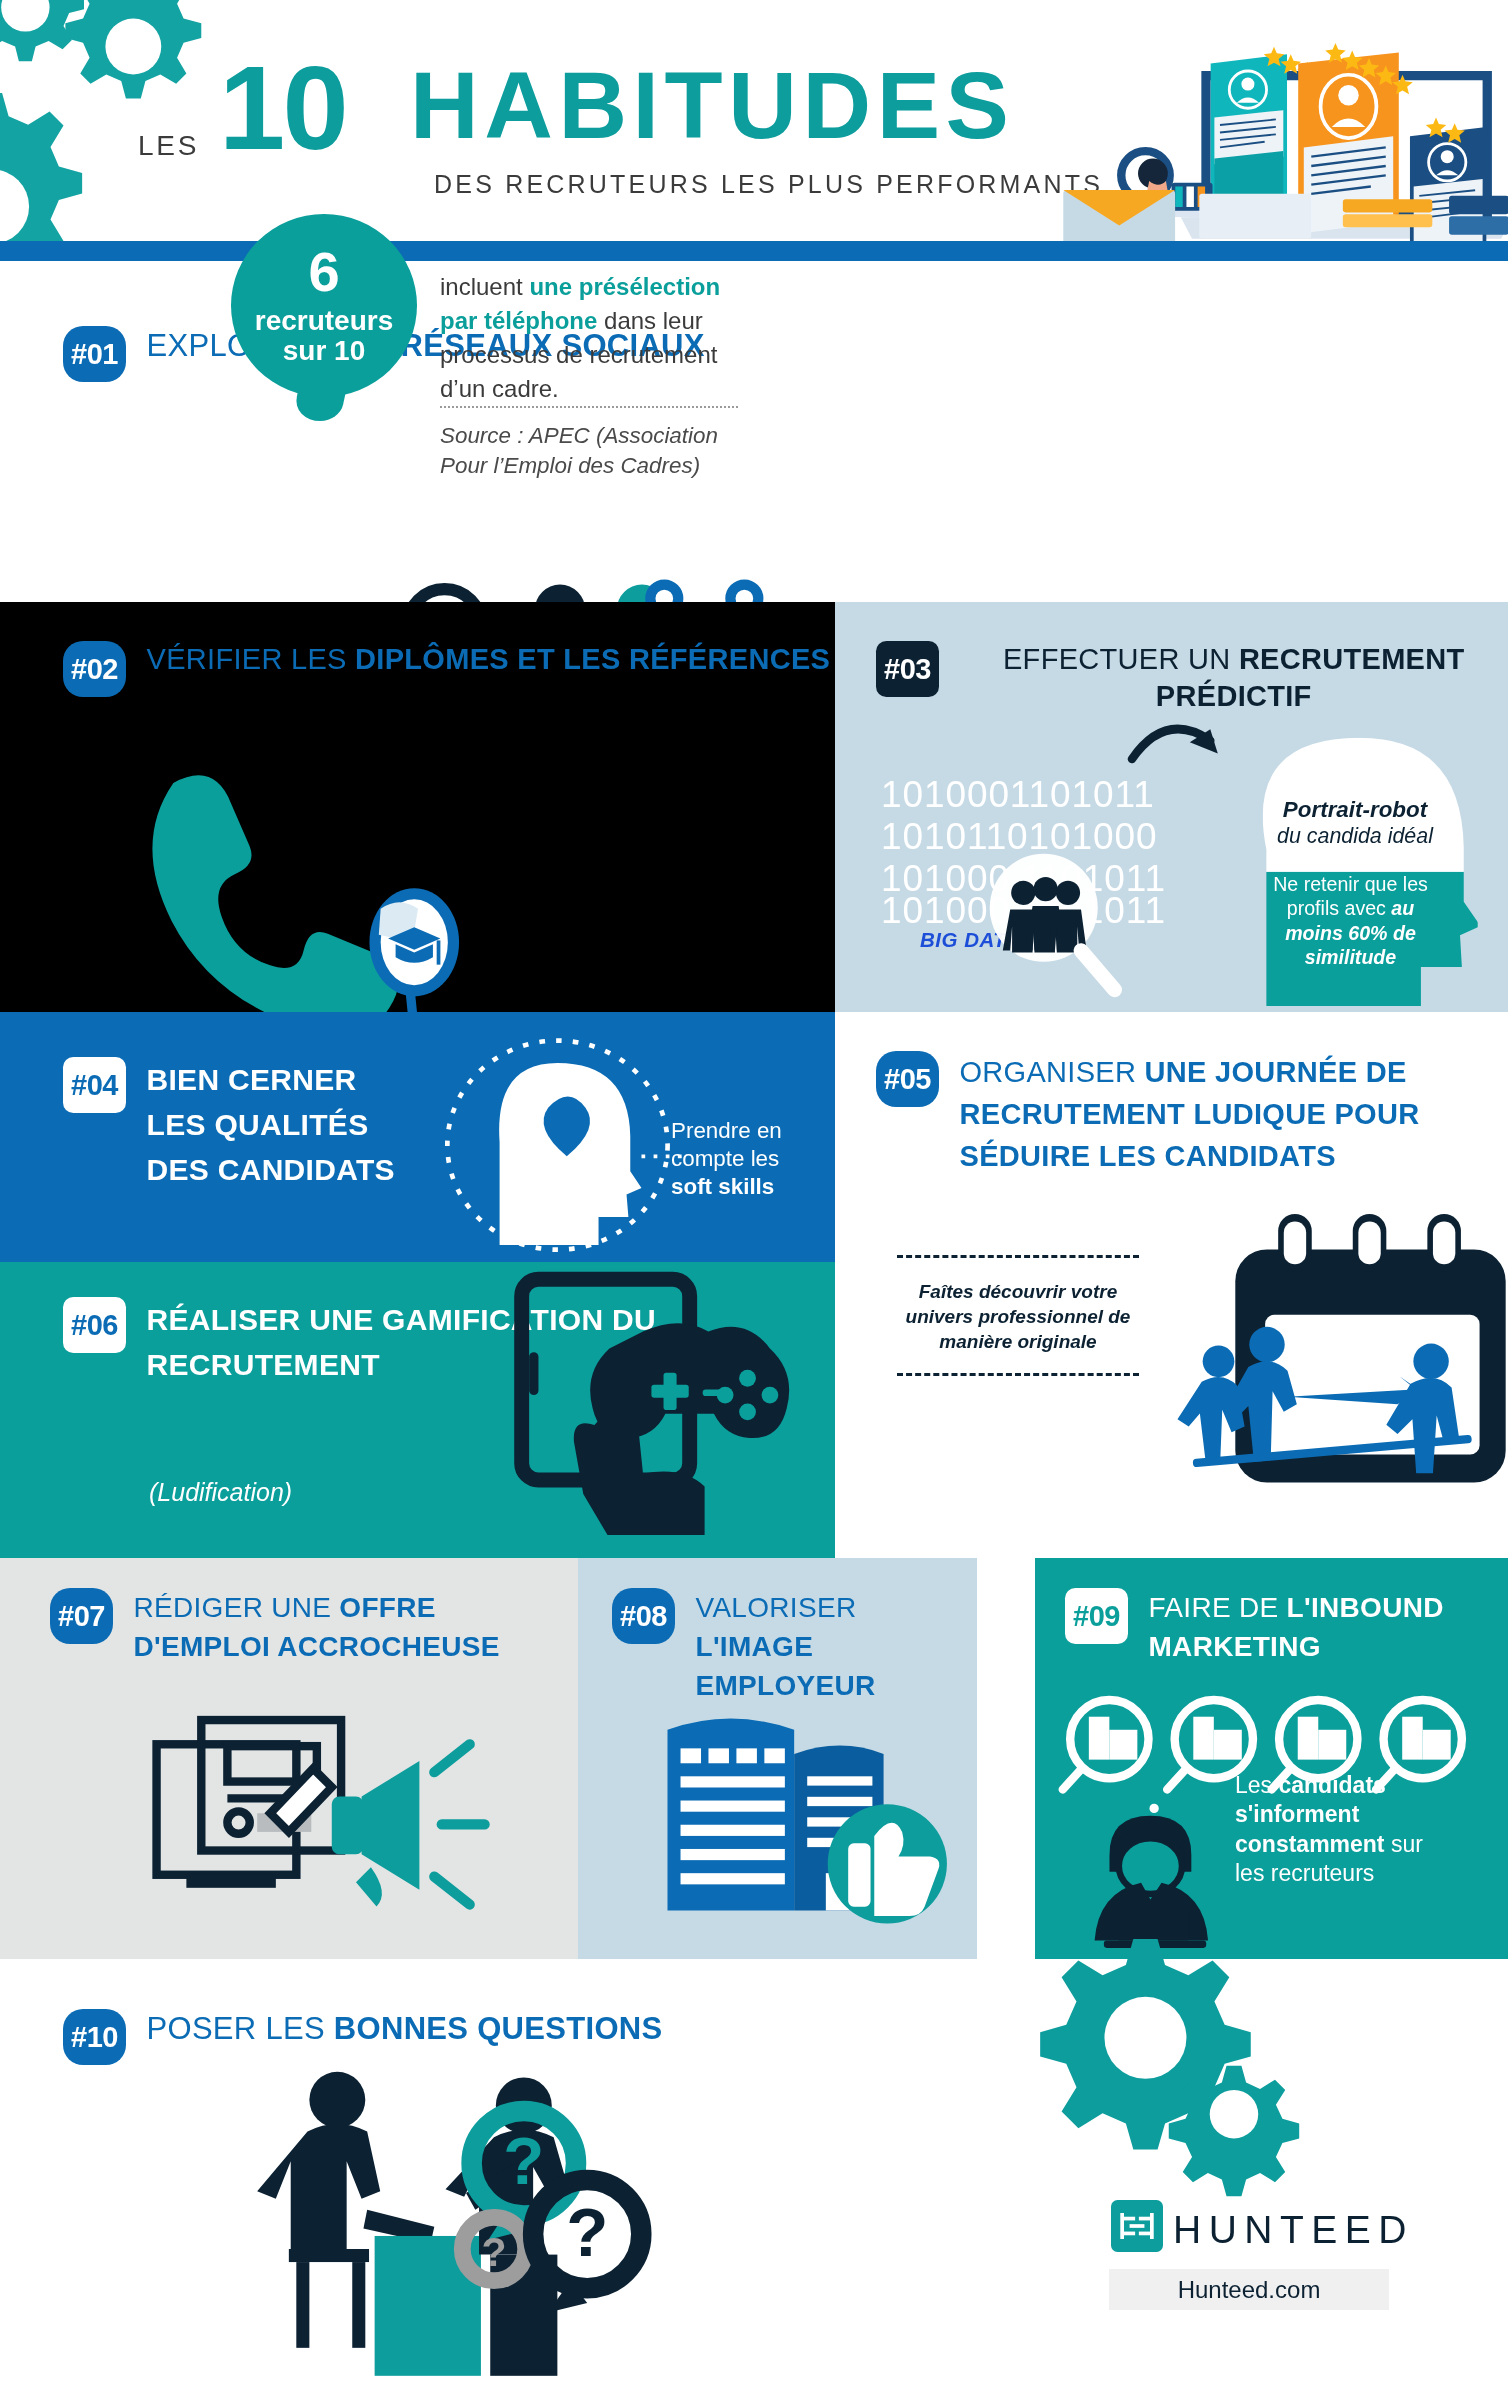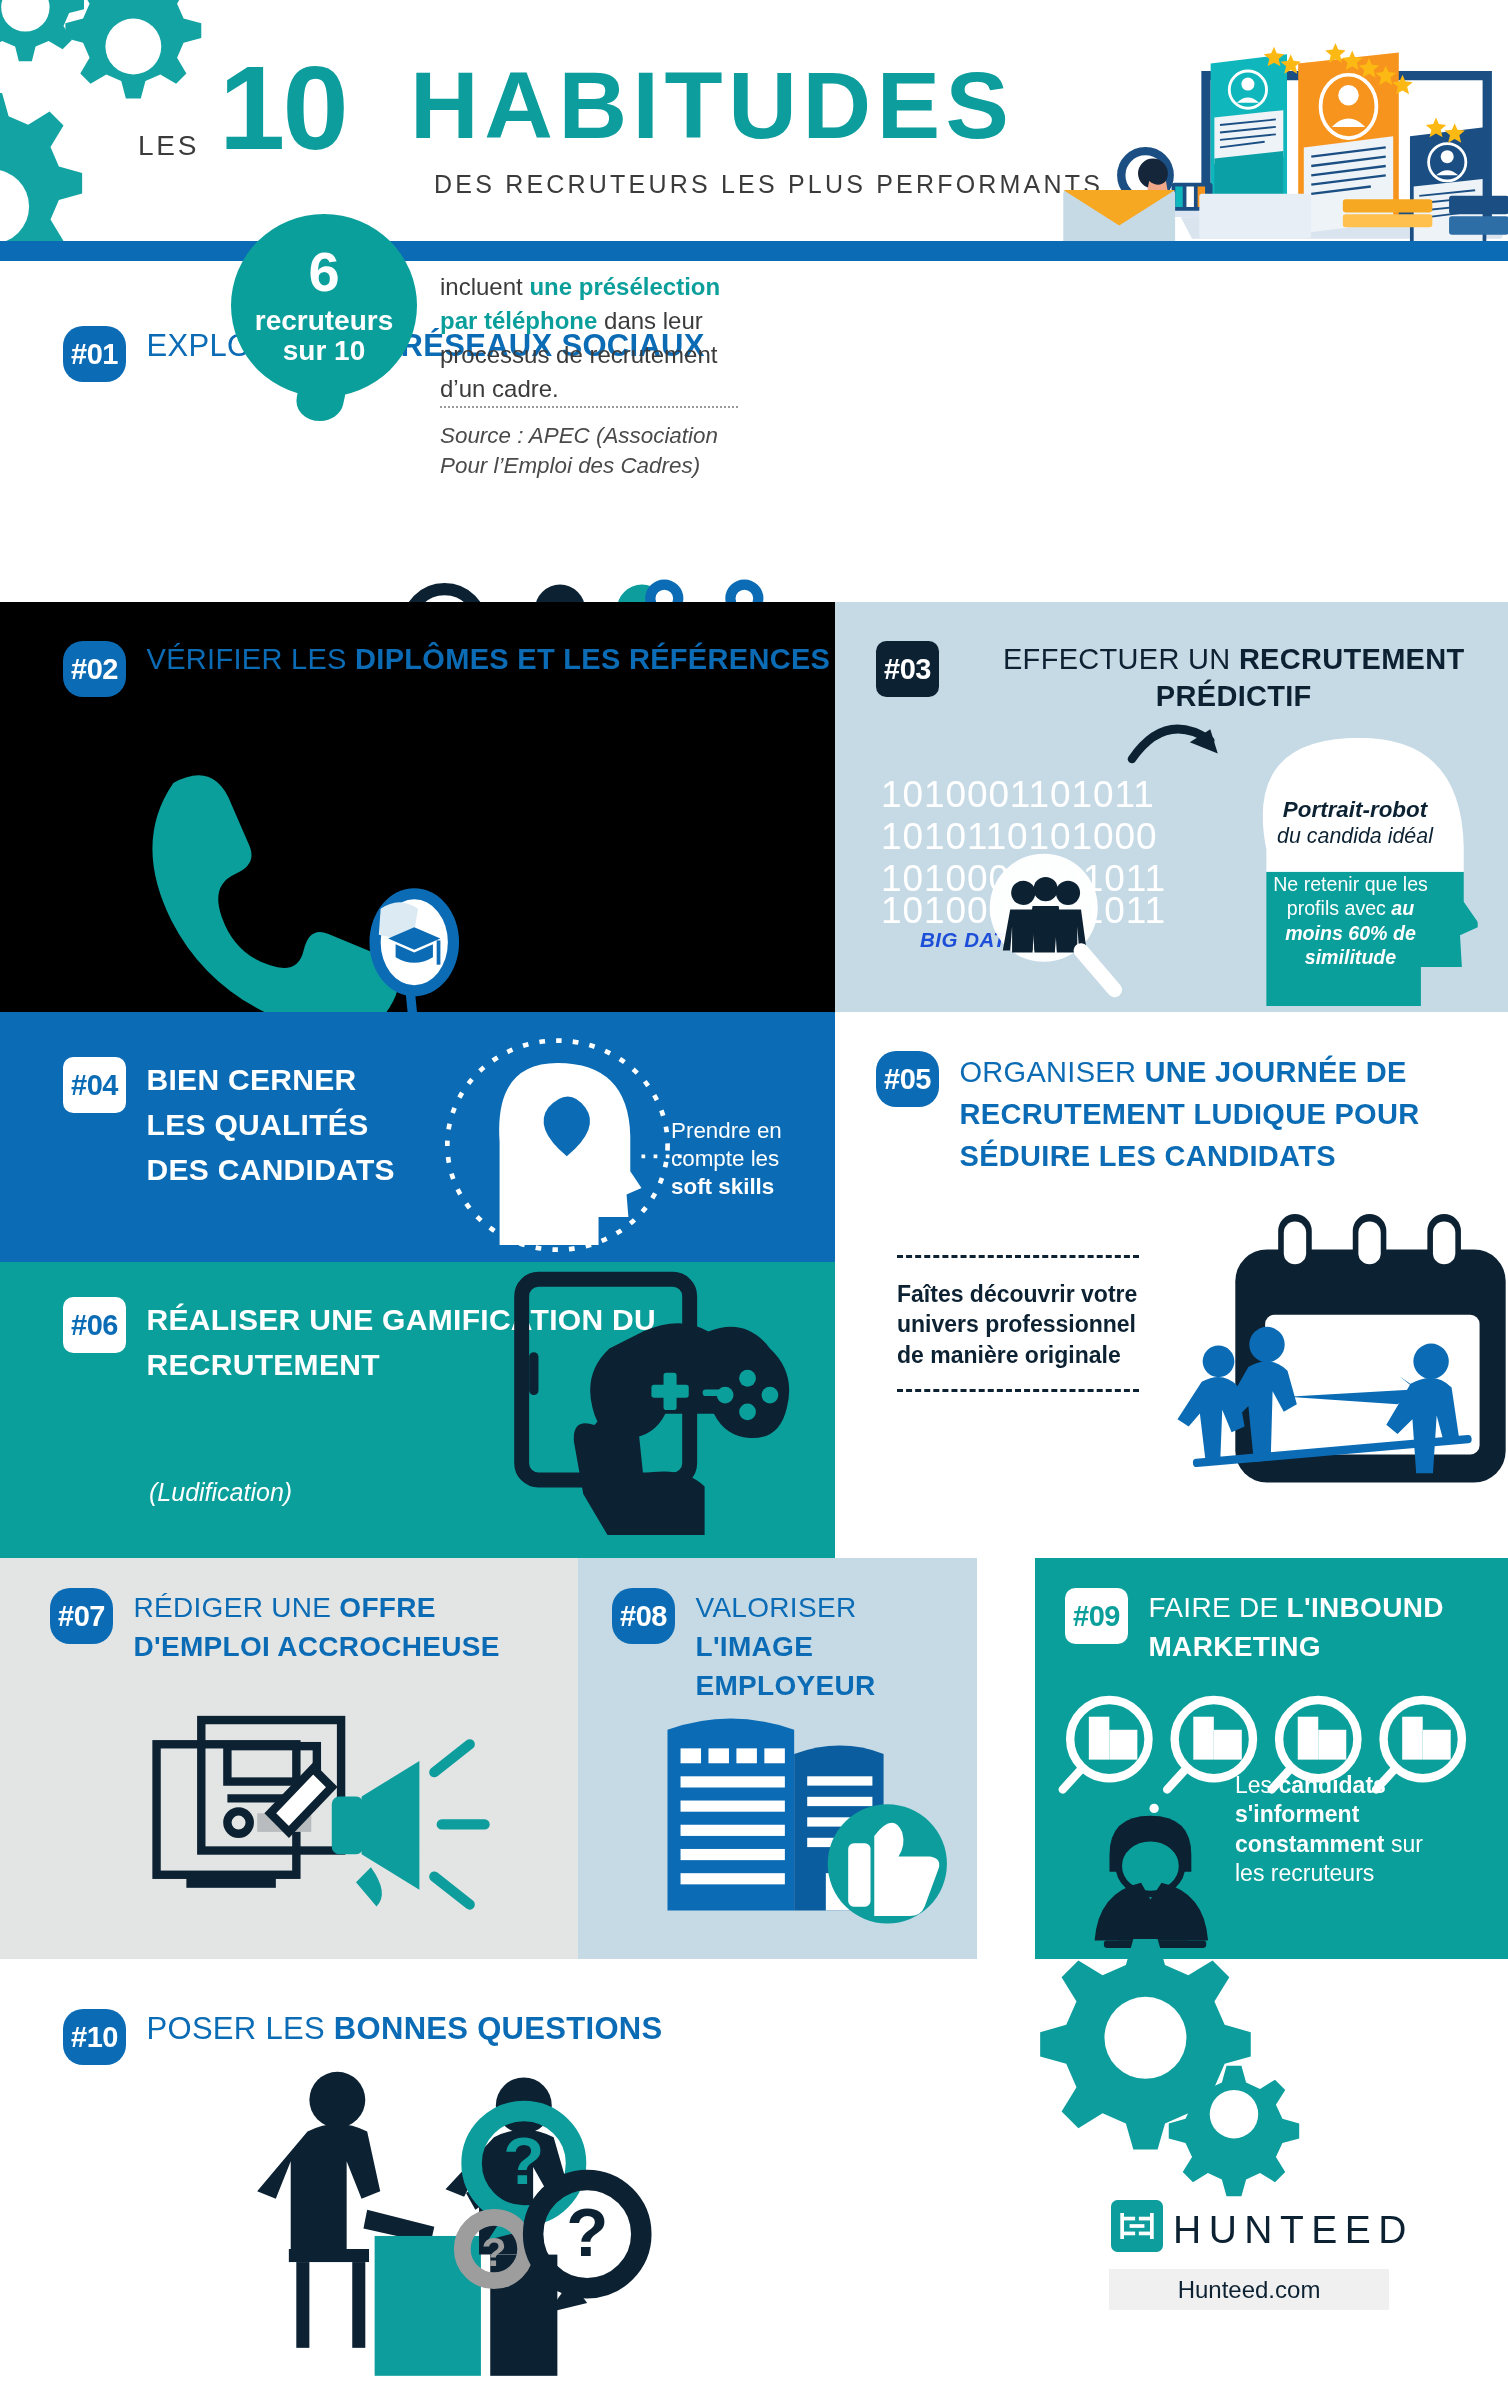--- a/index.html
+++ b/index.html
@@ -97,23 +97,23 @@
   
   #s6 { position:absolute; left:0; top:1262px; width:835px; height:296px; background:#0b9f9c; }
   #s6 .head-row { position:absolute; left:63px; top:35px; }
   #s6 .head-txt { color:#ffffff; font-size:30px; font-weight:800; line-height:1.5; }
   #ludi { position:absolute; left:149px; top:1478px; font-size:25px; font-style:italic; color:#ffffff; font-weight:400;}
 
   
   #s5 { position:absolute; left:835px; top:1012px; width:673px; height:667px; background:#ffffff; }
   #s5 .head-row { position:absolute; left:41px; top:39px; }
   #s5 .head-txt { color:#0b6cb5; font-size:29px; line-height:1.45;}
-  #s5cap { position:absolute; left:897px; top:1255px; width:242px; 
-           font-size:23px; font-weight:700; color:#0c2233; line-height:1.33;
-           border-top:3.7px dashed #0c2233; border-bottom:3.7px dashed #0c2233; padding:20.5px 0 18.6px;}
+  #s5cap { position:absolute; left:897px; top:1255px; width:242px; text-align:center;
+           font-size:19px; font-weight:700; color:#0c2233; line-height:1.33;
+           border-top:3.7px dashed #0c2233; border-bottom:3.7px dashed #0c2233; padding:20.5px 0 18.6px;font-style:italic;}
 
   
   #s7 { position:absolute; left:0;    top:1558px; width:578px; height:401px; background:#e3e4e4; }
   #s8 { position:absolute; left:578px;top:1558px; width:399px; height:401px; background:#c6dae6; }
   #s9 { position:absolute; left:1035px;top:1558px;width:474px; height:401px; background:#0b9f9c; }
   #s7 .head-row { position:absolute; left:50px; top:30px; }
   #s7 .head-txt { color:#0b6cb5; font-size:28px; line-height:1.4;}
   #s8 .head-row { position:absolute; left:34px; top:30px; }
   #s8 .head-txt { color:#0b6cb5; font-size:28px; line-height:1.4;}
   #s9 .head-row { position:absolute; left:30px; top:30px; }

